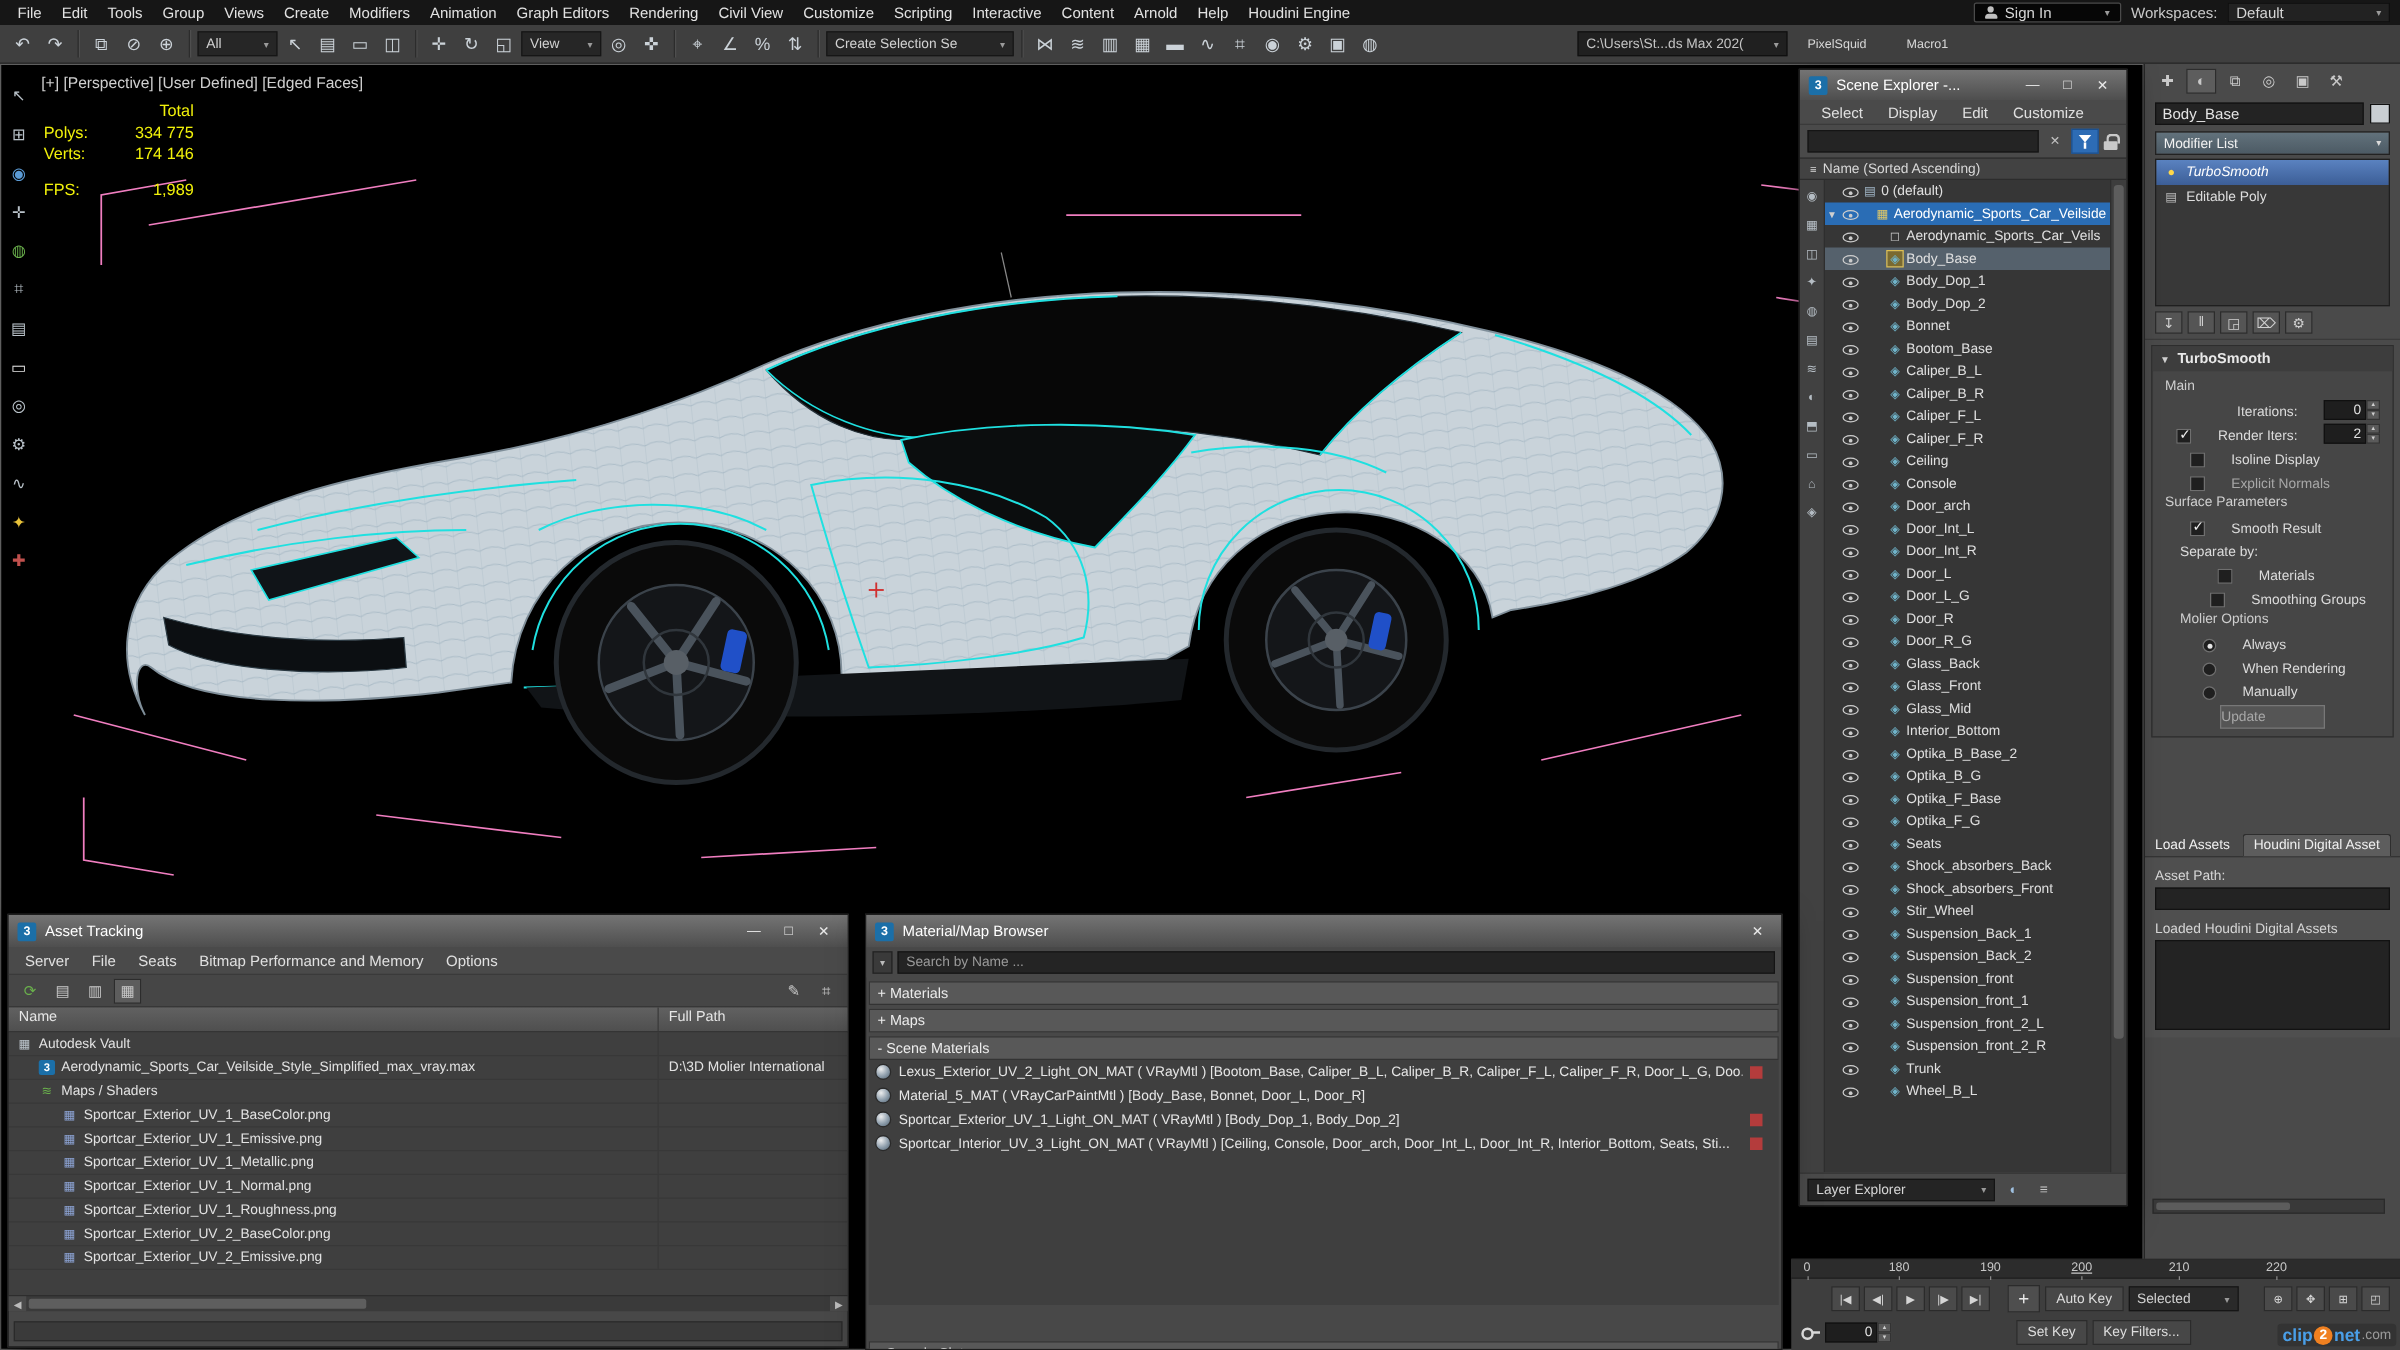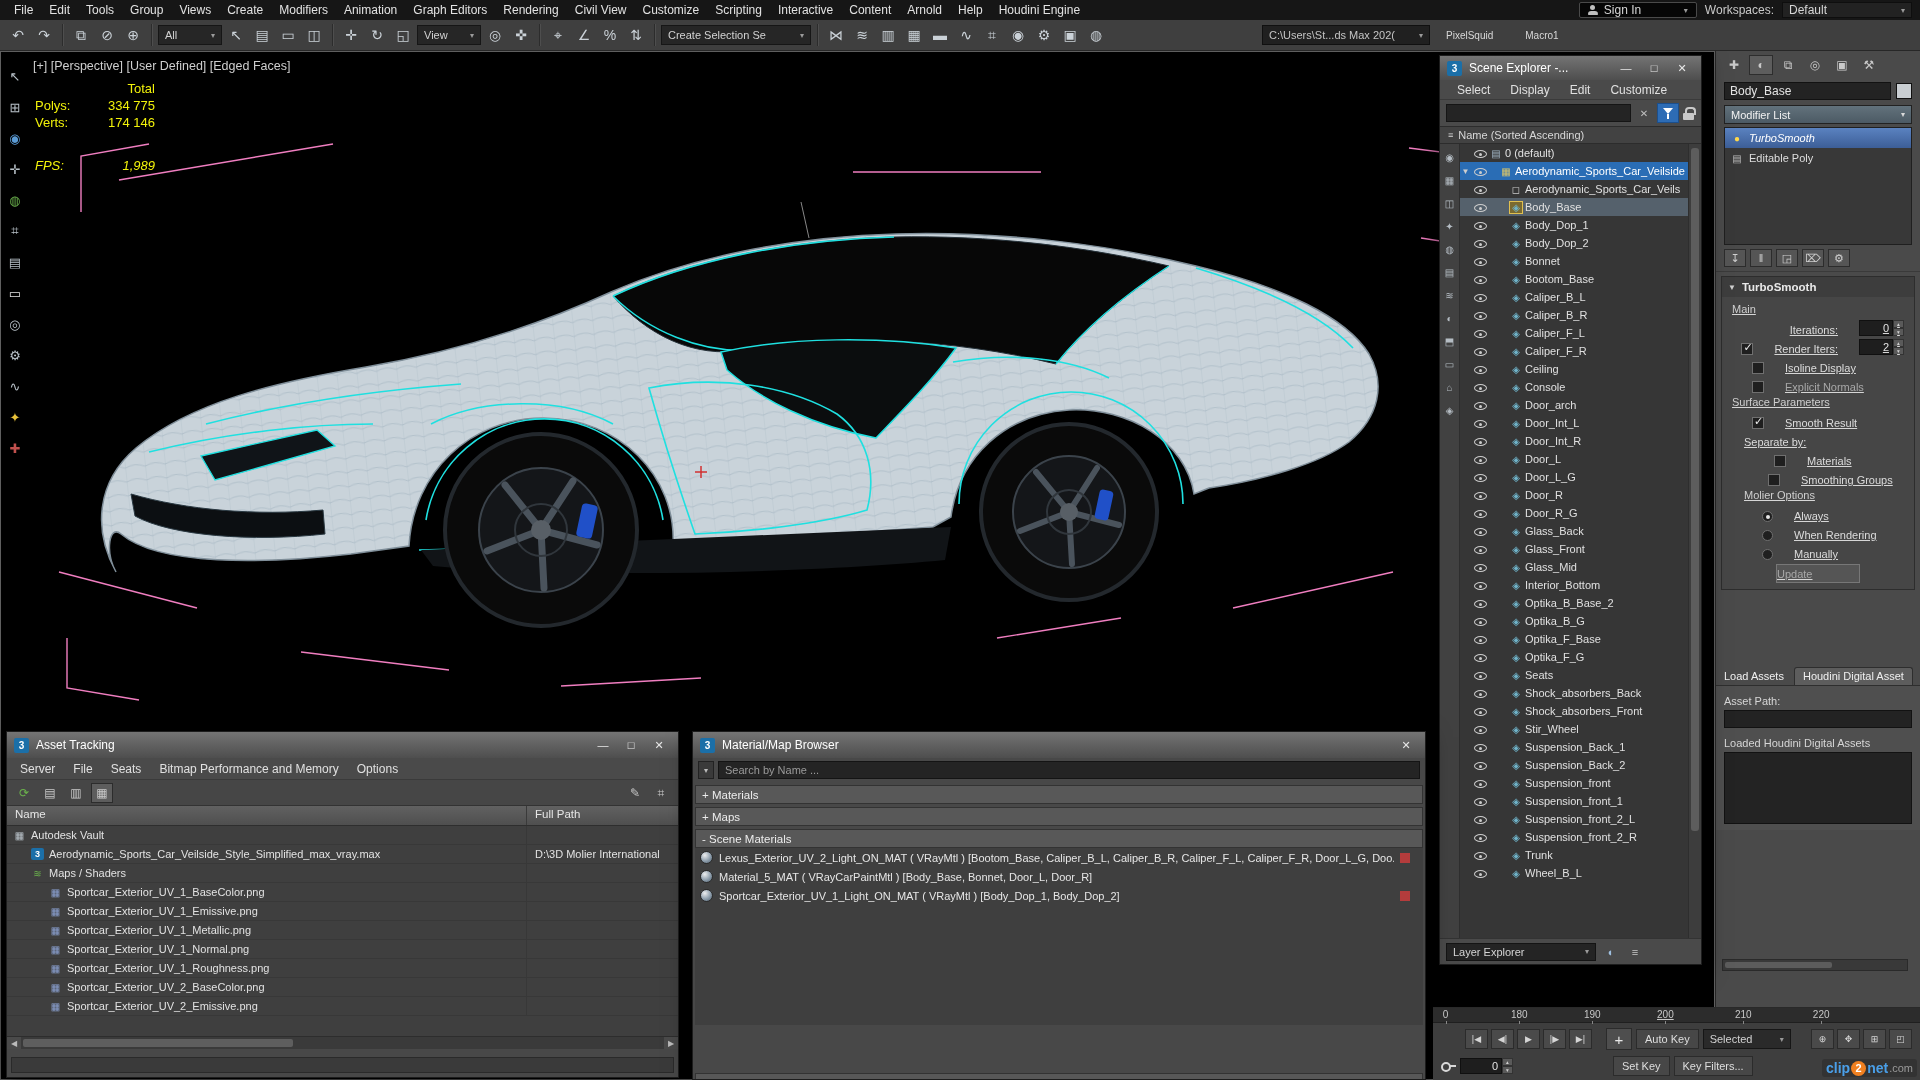--- a/index.html
+++ b/index.html
@@ -37,21 +37,21 @@
   .tb-sp { flex:0 0 auto; }
 
   
   #viewport { position:absolute; left:0; top:51px; width:1715px; height:1029px; background:#000;
     border:1px solid #5f5f5f; z-index:1; overflow:hidden; }
   .vp-label { position:absolute; left:32px; top:7px; color:#cfcfcf; font-size:12.5px; z-index:3; }
   .vp-stats { position:absolute; left:34px; top:28px; color:#f2f20a; font-size:13px; line-height:17px; z-index:3; }
   .st-row { display:flex; }
   .st-lab { width:48px; }
   .st-val { width:72px; text-align:right; }
-  .st-row.fps { margin-top:26px;font-style:italic; }
+  .st-row.fps { margin-top:12px; }
   #vp-left-strip { position:absolute; left:2px; top:14px; width:24px; display:flex; flex-direction:column;
     gap:11px; align-items:center; z-index:3; }
   .vs-icon { width:20px; height:20px; display:flex; align-items:center; justify-content:center;
     font-size:13px; color:#b9c2c9; }
   #car-svg { position:absolute; inset:0; }
 
   
   .win { position:absolute; background:#484848; border:1px solid #1d1d1d; box-shadow:0 6px 22px rgba(0,0,0,.65); z-index:20; }
   .win-title { height:26px; background:linear-gradient(#747474,#4e4e4e); display:flex; align-items:center;
     gap:7px; padding:0 7px; color:#fff; font-size:12px; }
@@ -131,21 +131,21 @@
   .stk-ic { width:12px; text-align:center; }
   .stk-ic.bulb::before { content:"●"; color:#ffd84a; font-size:10px; }
   .stk-ic.poly::before { content:"▤"; color:#b8b8b8; font-size:10px; }
   #cp-stackbtns { display:flex; gap:4px; padding:4px 8px; border-bottom:1px solid #3a3a3a; }
   .stb { width:22px; height:18px; background:#555; border:1px solid #2c2c2c; display:flex; align-items:center;
     justify-content:center; color:#d0d0d0; font-size:11px; }
   .rollout { margin:4px 5px 0 5px; border:1px solid #2d2d2d; background:#464646; }
   .ro-head { height:20px; background:#3d3d3d; display:flex; align-items:center; gap:6px; padding:0 6px;
     color:#e9e9e9; font-weight:bold; font-size:11.5px; }
   .ro-arrow { font-size:8px; color:#cfcfcf; }
-  .ro-body { padding:3px 0 6px 0;text-decoration:underline; }
+  .ro-body { padding:3px 0 6px 0; }
   .grp-label { color:#cfcfcf; padding:3px 0 2px 10px; }
   .cp-row { display:flex; align-items:flex-end; gap:21px; height:19px; padding:0 10px; }
   .cp-row.rt { justify-content:flex-end; }
   .cp-lab { color:#dcdcdc; }
   .cb { width:12px; height:12px; background:#1f1f1f; border:1px solid #6f6f6f; position:relative; flex:none; }
   .cb.checked::after { content:"✓"; position:absolute; left:1px; top:-3px; color:#eee; font-size:11px; }
   .rb { width:11px; height:11px; border-radius:50%; background:#1f1f1f; border:1px solid #6f6f6f; position:relative; flex:none; }
   .rb.checked::after { content:""; position:absolute; left:2.5px; top:2.5px; width:4px; height:4px; border-radius:50%; background:#e6e6e6; }
   .spin { display:flex; align-items:stretch; height:16px; }
   .spin .val { width:34px; background:#1e1e1e; border:1px solid #101010; color:#e2e2e2;
@@ -1041,20 +1041,25 @@
         </div>
         <div class="mb-row">
           <span class="mat-sphere"></span>
           <span class="mb-text">Material_5_MAT ( VRayCarPaintMtl ) [Body_Base, Bonnet, Door_L, Door_R]</span>
         </div>
         <div class="mb-row">
           <span class="mat-sphere"></span>
           <span class="mb-text">Sportcar_Exterior_UV_1_Light_ON_MAT ( VRayMtl ) [Body_Dop_1, Body_Dop_2]</span>
           <span class="mb-flag"></span>
         </div>
+        <div class="mb-row">
+          <span class="mat-sphere"></span>
+          <span class="mb-text">Sportcar_Interior_UV_3_Light_ON_MAT ( VRayMtl ) [Ceiling, Console, Door_arch, Door_Int_L, Door_Int_R, Interior_Bottom, Seats, Sti...</span>
+          <span class="mb-flag"></span>
+        </div>
       </div>
     <div class="mb-fill"></div>
     <div class="mb-bottom-section">- Sample Slot</div>
   </div>
 
   <div id="timeline">
     <div id="tl-ruler">
         <span class="tick" style="left: 2%;">0</span>
         <span class="tick" style="left: 16%;">180</span>
         <span class="tick" style="left: 31%;">190</span>

